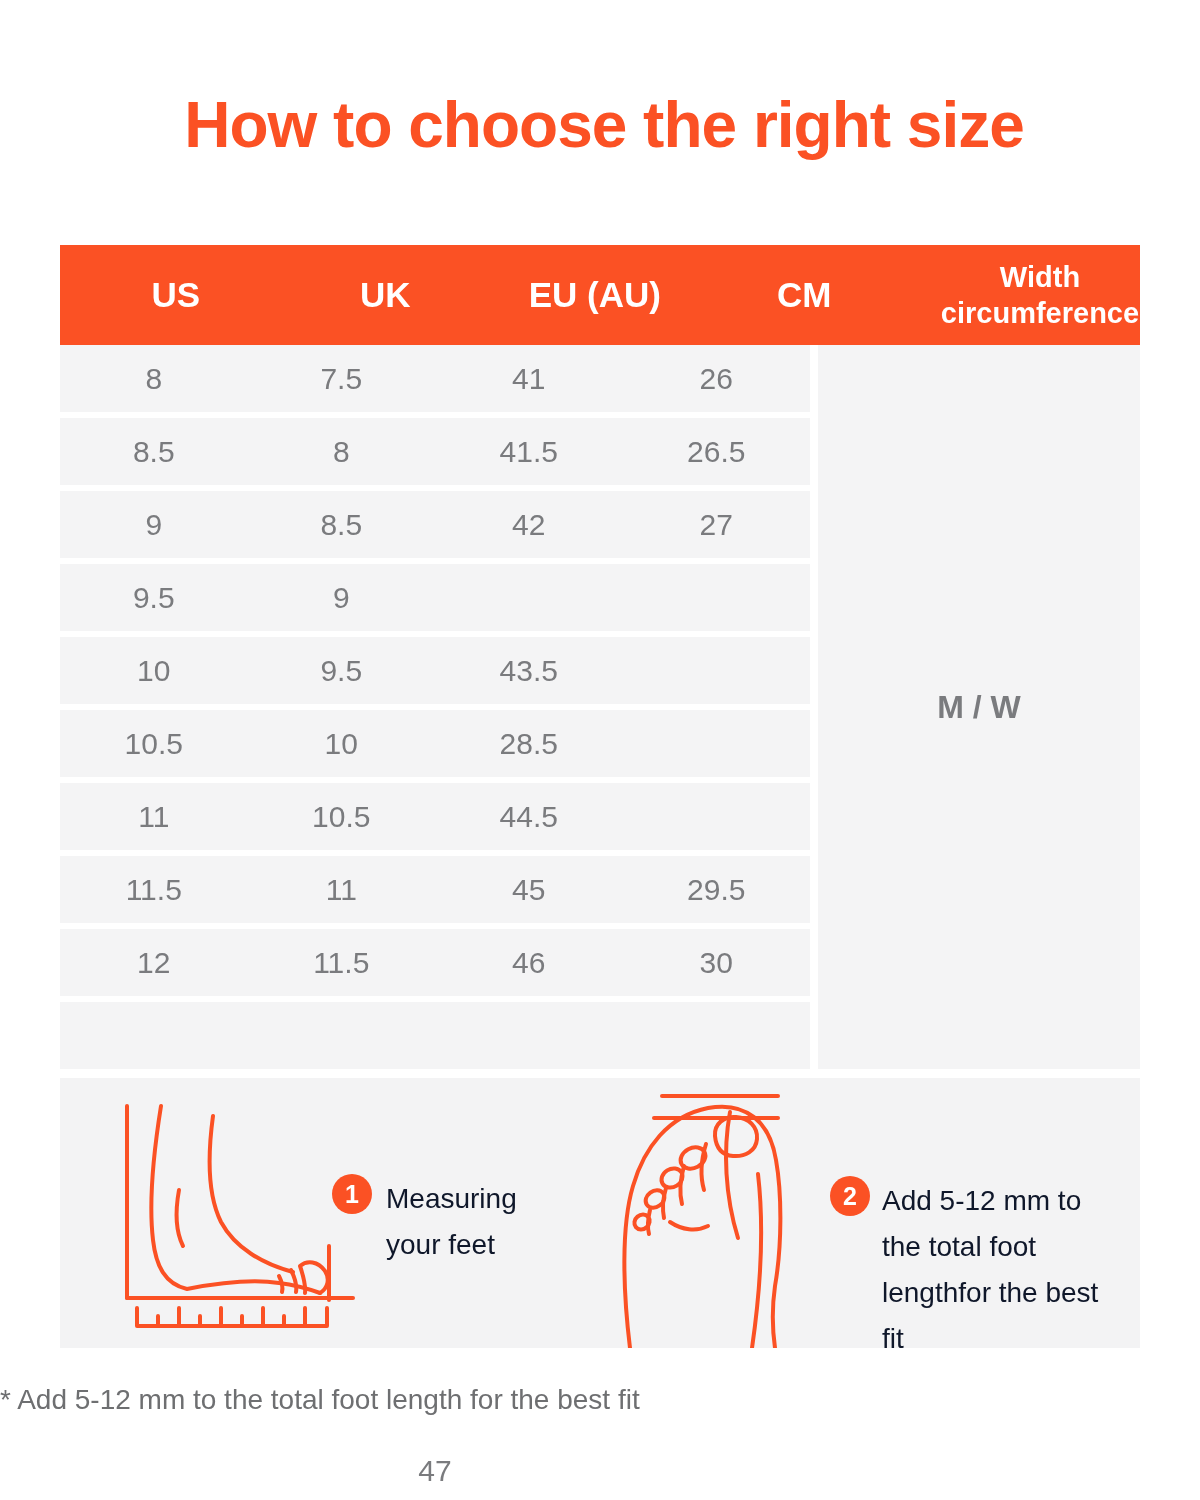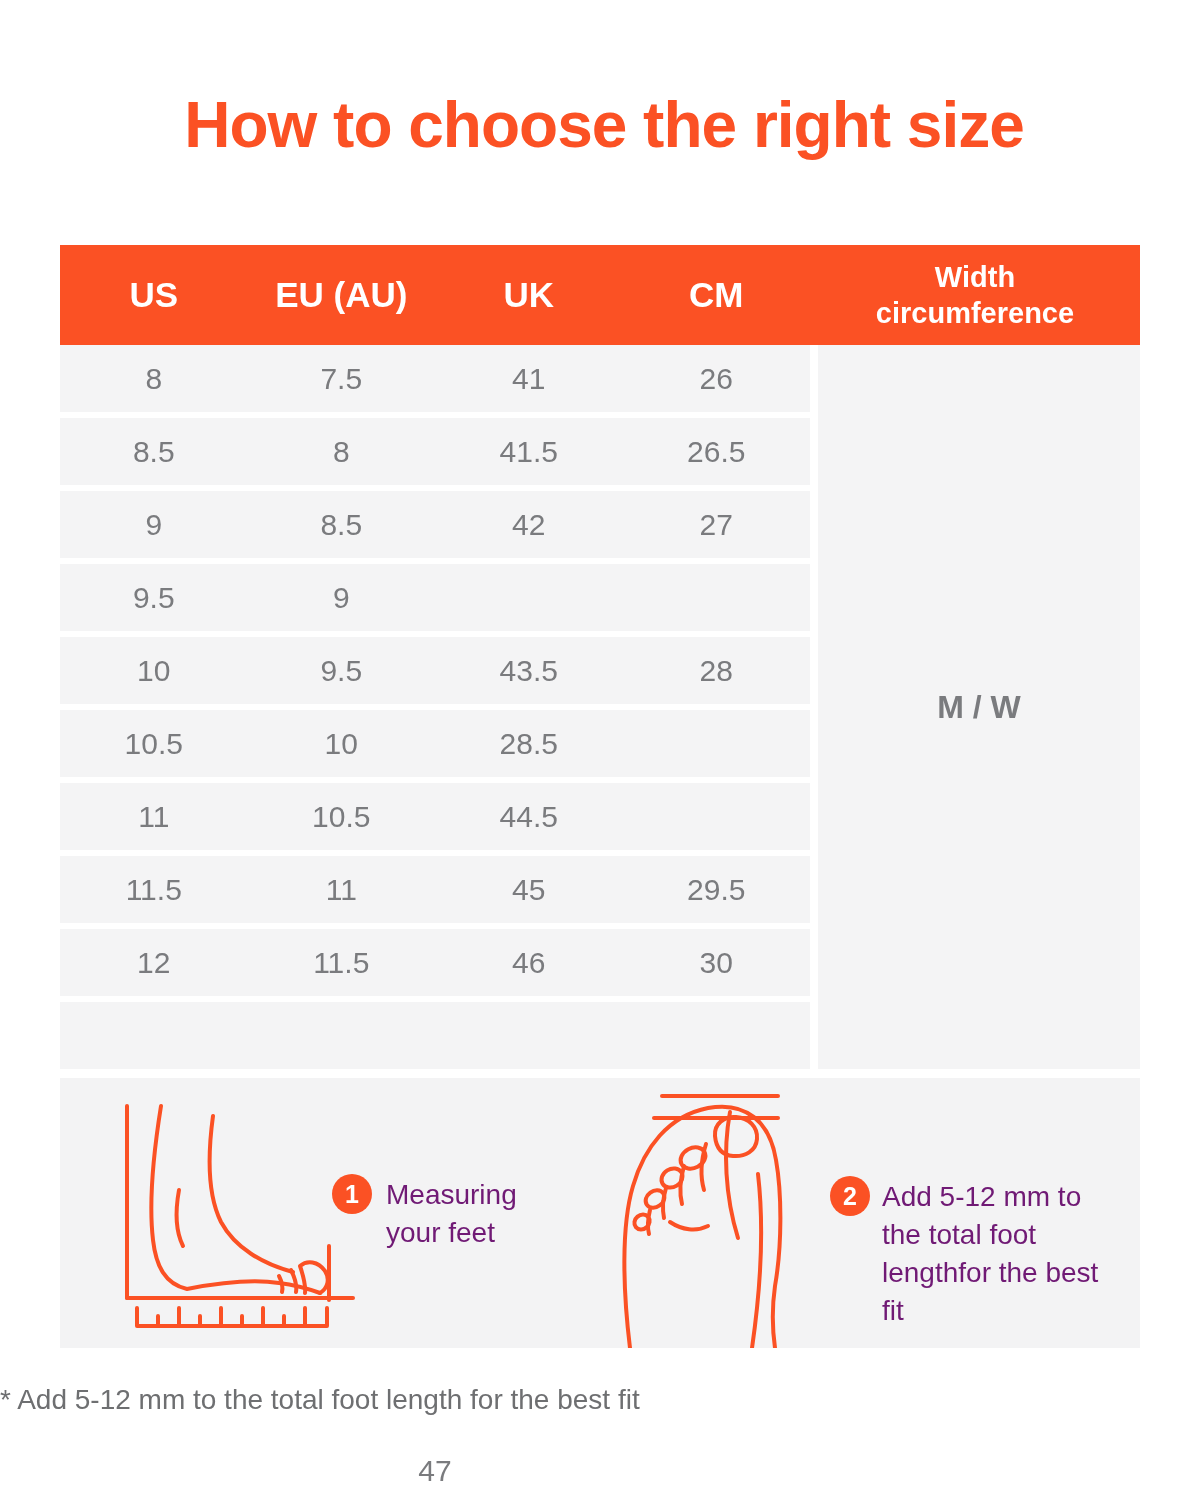--- a/index.html
+++ b/index.html
@@ -14,21 +14,21 @@
   
   .title{
     position:absolute;left:0;top:84px;width:1200px;
     margin:4px;text-align:center;
     font-size:64px;font-weight:bold;letter-spacing:-1px;
     color:#FB5124;
   }
   
   .size-table{position:absolute;left:60px;top:245px;width:1080px;}
   .thead{display:flex;height:100px;background:#FB5124;color:#ffffff;font-weight:bold;}
-  .th{flex:0 0 187.5px;display:flex;align-items:center;justify-content:center;font-size:35px;}
+  .th{flex:0 0 187.5px;display:flex;align-items:center;justify-content:center;font-size:35px;margin-left:22px;}
   .th-width{flex:1 1 auto;font-size:29px;line-height:1.25;text-align:center;}
   .th-width .wrapbox{width:240px;}
   .tbody{display:flex;}
   .rows{width:750px;}
   .row{display:flex;height:67px;margin-bottom:6px;background:#F4F4F5;}
   .row:last-child{margin-bottom:0;flex-direction:column;}
   .cell{flex:0 0 187.5px;display:flex;align-items:center;justify-content:center;
         font-size:30px;color:#7A7B7E;}
   .width-cell{flex:1 1 auto;margin-left:8px;background:#F4F4F5;
         display:flex;align-items:center;justify-content:center;
@@ -39,43 +39,43 @@
   .foot-top{position:absolute;left:558px;top:8px;width:206px;height:262px;}
   .step-badge{
     position:absolute;width:40px;height:40px;border-radius:50%;
     background:#FB5124;color:#ffffff;
     display:flex;align-items:center;justify-content:center;
     font-size:25px;font-weight:bold;
   }
   .badge-1{left:272px;top:96px;}
   .badge-2{left:770px;top:98px;}
   .step-text{
-    position:absolute;font-size:28px;color:#701a75;line-height:38px;
+    position:absolute;font-size:28px;color:#0f172a;line-height:46px;
   }
   .text-1{left:326px;top:98px;width:180px;}
   .text-2{left:822px;top:100px;width:230px;}
   
   .footnote{
     position:absolute;left:0;top:1384px;width:1200px;
     text-align:left;font-size:28px;color:#6E6F71;
   }
   svg .stroke{fill:none;stroke:#FB5124;stroke-width:4;stroke-linecap:round;stroke-linejoin:round;}
 </style>
 </head>
 <body>
 
 <div class="page">
 
   <h1 class="title">How to choose the right size</h1>
 
   <div class="size-table">
     <div class="thead">
       <div class="th">US</div>
+      <div class="th">UK</div>
       <div class="th">EU (AU)</div>
-      <div class="th">UK</div>
       <div class="th">CM</div>
       <div class="th th-width">
         <div class="wrapbox">Width circumference</div>
       </div>
     </div>
 
     <div class="tbody">
       <div class="rows">
         <div class="row">
           <div class="cell">8</div>
@@ -96,21 +96,20 @@
           <div class="cell">27</div>
         </div>
         <div class="row">
           <div class="cell">9.5</div>
           <div class="cell">9</div>
         </div>
         <div class="row">
           <div class="cell">10</div>
           <div class="cell">9.5</div>
           <div class="cell">43.5</div>
-          <div class="cell">28</div>
         </div>
         <div class="row">
           <div class="cell">10.5</div>
           <div class="cell">10</div>
           <div class="cell">28.5</div>
         </div>
         <div class="row">
           <div class="cell">11</div>
           <div class="cell">10.5</div>
           <div class="cell">44.5</div>

